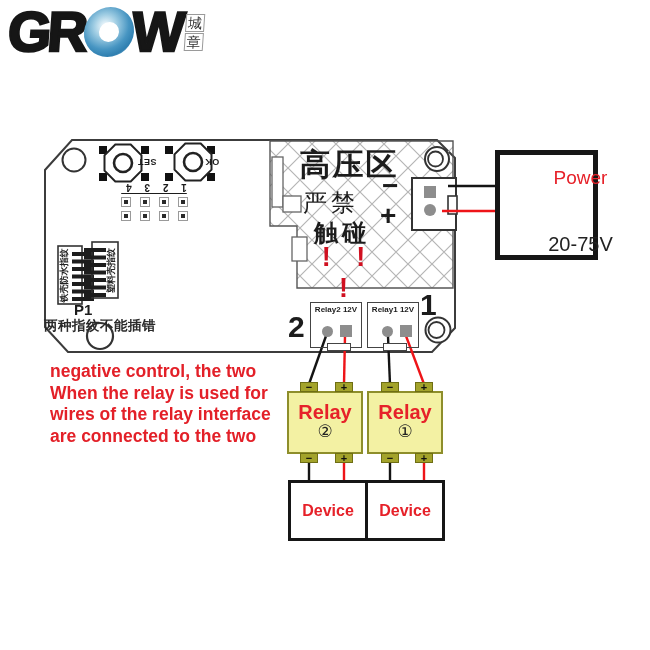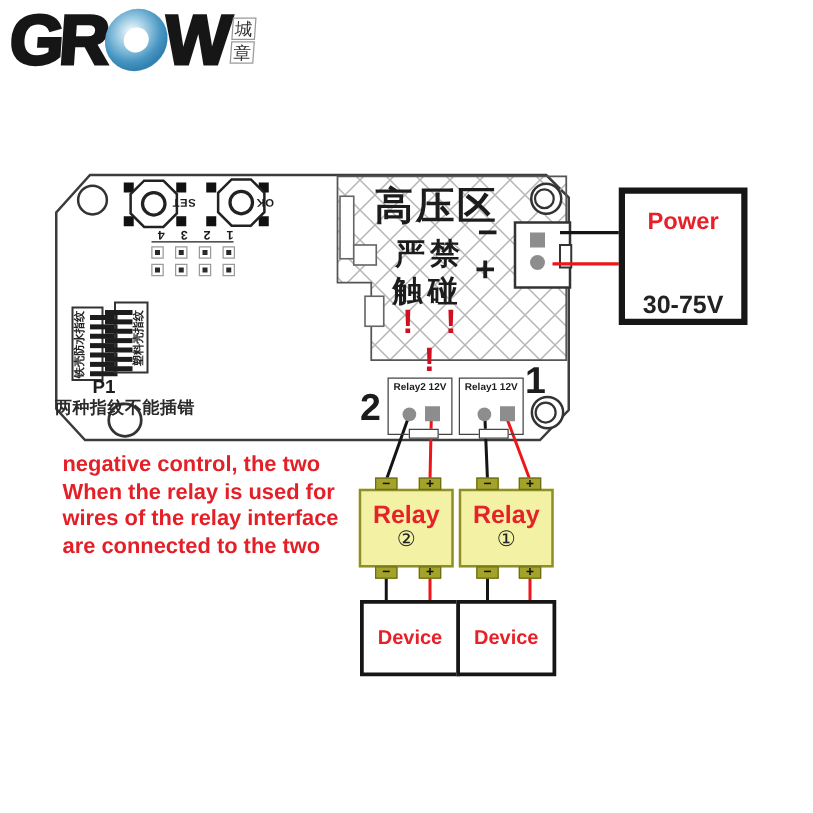--- a/index.html
+++ b/index.html
@@ -20,21 +20,21 @@
   .logo-txt{font-size:56px;font-weight:bold;letter-spacing:-4px;color:#161616;
             -webkit-text-stroke:2.5px #161616;line-height:58px;}
   #logo-o{width:50px;height:50px;border-radius:50%;margin:0 -2px 0 0;position:relative;
           background:radial-gradient(circle at 42% 38%,#e8f4fa 6%,#9ccbe2 28%,#4795c2 55%,#2f7fb0 72%,#bee0ef 96%);}
   #logo-o:after{content:"";position:absolute;left:15px;top:15px;width:20px;height:20px;border-radius:50%;background:#fff;}
   #logo-seal{margin-left:4px;display:flex;flex-direction:column;gap:1px;}
   .seal-ch{font-size:14px;line-height:16px;width:17px;text-align:center;color:#333;border:1px solid #9a9a9a;}
 
   
   #hv-title{left:295px;top:144px;width:108px;font-size:31px;font-weight:bold;letter-spacing:2px;}
-  #hv-warn1{left:303px;top:187px;width:82px;font-size:24px;font-weight:bold;letter-spacing:4px;}
+  #hv-warn1{left:290px;top:187px;width:82px;font-size:24px;font-weight:normal;letter-spacing:4px;}
   #hv-warn2{left:301px;top:217px;width:82px;font-size:24px;font-weight:bold;letter-spacing:4px;}
   #hv-marks{left:313px;top:242px;width:70px;font-size:27px;font-weight:bold;color:#d01020;letter-spacing:9px;}
   #pwr-minus{left:382px;top:170px;font-size:28px;font-weight:bold;}
   #pwr-plus{left:380px;top:200px;font-size:28px;font-weight:bold;}
 
   
   .btn-lbl{font-size:9px;font-weight:bold;letter-spacing:.5px;}
   #set-lbl{left:136px;top:157px;width:22px;}
   #ok-lbl{left:203px;top:157px;width:18px;}
   #pin-nums{left:121px;top:182px;width:66px;font-size:10px;font-weight:bold;letter-spacing:5px;
@@ -56,21 +56,21 @@
   .port-square{position:absolute;width:12px;height:12px;background:#8d8d8d;left:29px;top:22px;}
   .notch{position:absolute;width:24px;height:8px;border:1.5px solid #444;background:#fff;box-sizing:border-box;}
   .bignum{font-size:30px;font-weight:bold;}
 
   
   #note{left:50px;top:361px;width:260px;}
   .note-line{font-size:17.5px;font-weight:bold;color:#e32028;line-height:21.6px;white-space:nowrap;}
 
   
   #ps-box{left:495px;top:150px;width:103px;height:110px;border:5px solid #161616;box-sizing:border-box;background:#fff;}
-  .ps-line{position:absolute;width:100%;text-align:center;font-weight:bold;}
+  .ps-line{position:absolute;width:100%;text-align:center;font-weight:normal;margin-left:34px;}
   #ps-l1{top:12px;font-size:19px;}
   #ps-l2{top:46px;font-size:19px;}
   #ps-l3{top:78px;font-size:20px;color:#222;}
 
   
   .relay{width:76px;height:63px;background:var(--relay-fill);border:2.5px solid var(--relay-border);
          box-sizing:border-box;text-align:center;}
   .relay-name{font-size:20px;font-weight:bold;color:var(--red);margin-top:8px;line-height:22px;}
   .relay-num{font-size:17px;color:#222;line-height:18px;}
   .tab{position:absolute;width:18px;height:10px;background:var(--tab-fill);border:1px solid #6e6e14;
@@ -216,21 +216,21 @@
 
   <div id="note" class="abs">
     <div class="note-line">negative control, the two</div>
     <div class="note-line">When the relay is used for</div>
     <div class="note-line">wires of the relay interface</div>
     <div class="note-line">are connected to the two</div>
   </div>
 
   <div id="ps-box" class="abs">
     <div id="ps-l1" class="ps-line red">Power</div>
-    <div id="ps-l3" class="ps-line">30-75V</div>
+    <div id="ps-l3" class="ps-line">20-75V</div>
   </div>
 
   <div class="abs relay" style="left:287px;top:391px">
     <div class="relay-name">Relay</div>
     <div class="relay-num">②</div>
   </div>
   <div class="abs relay" style="left:367px;top:391px">
     <div class="relay-name">Relay</div>
     <div class="relay-num">①</div>
   </div>

